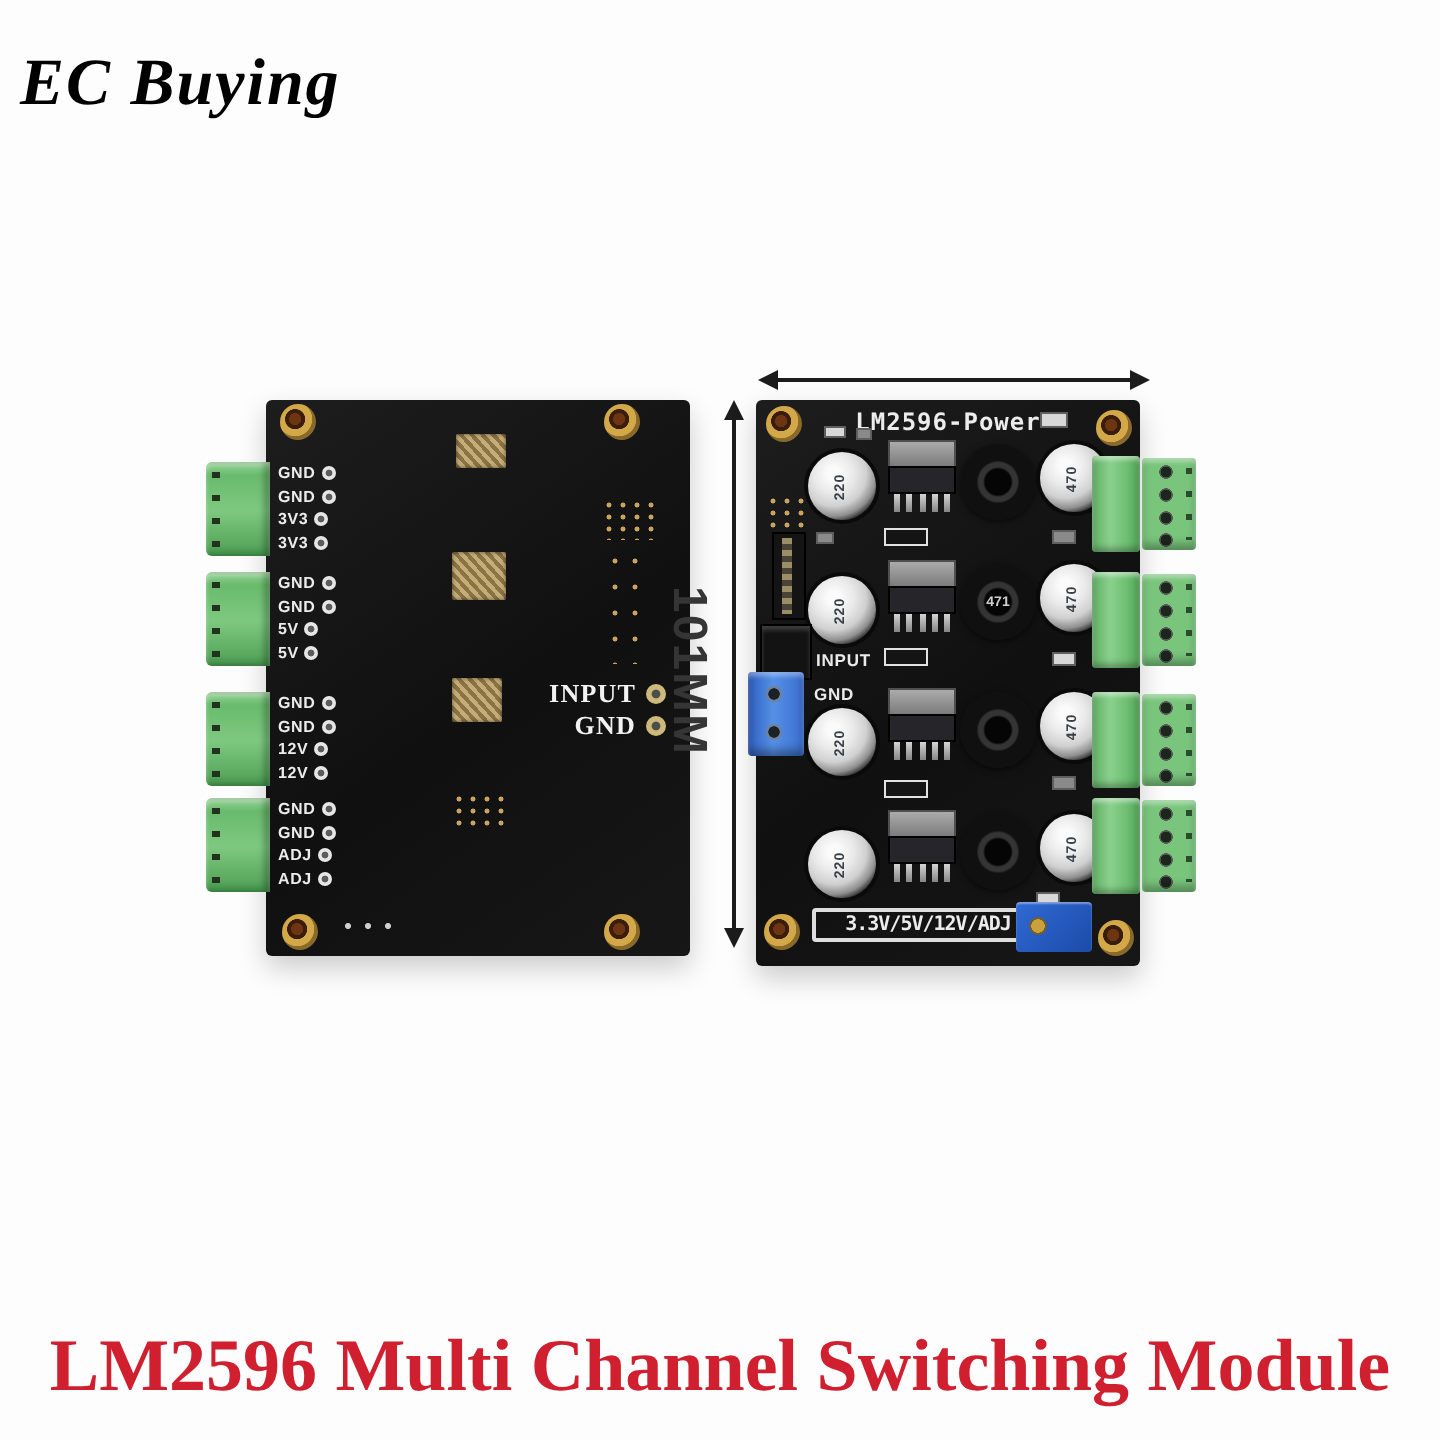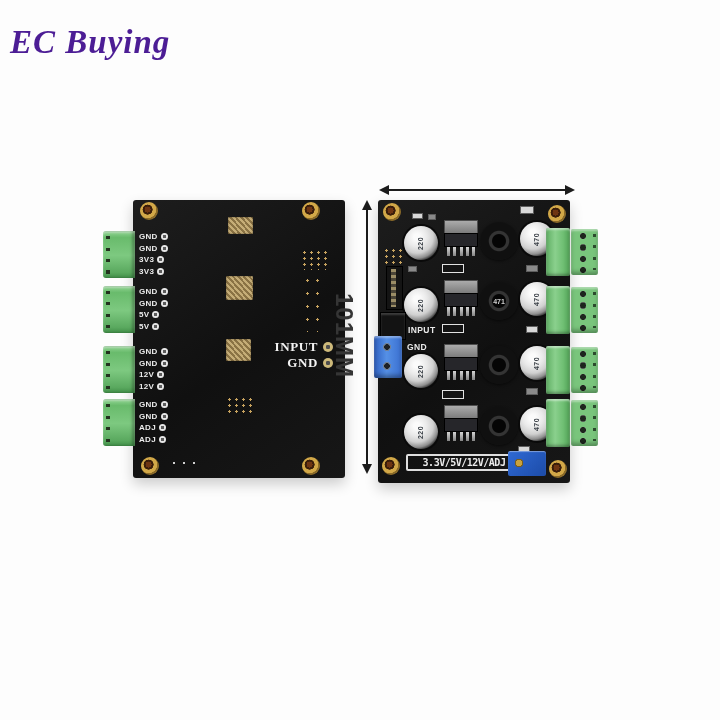--- a/index.html
+++ b/index.html
@@ -1,21 +1,21 @@
 <!DOCTYPE html>
 <html><head>
 <meta charset="utf-8">
 <style>
   html,body{margin:0;padding:0;}
   body{width:720px;height:720px;background:#fdfdfd;overflow:hidden;
        font-family:"Liberation Sans",sans-serif;position:relative;}
   .page{position:absolute;left:0;top:0;width:720px;height:720px;}
 
   
-  .brand-logo{position:absolute;left:10px;top:24px;color:#4c1d95;
+  .brand-logo{position:absolute;left:10px;top:24px;color:#000000;
     font:bold italic 33px "Liberation Serif",serif;letter-spacing:1px;}
   .page-title{position:absolute;left:0;top:662px;width:720px;text-align:center;
     color:#d01f2e;font:bold 37px "Liberation Serif",serif;white-space:nowrap;}
 
   
   .dim-w-label{position:absolute;left:448px;top:154px;color:#353535;
     font:600 26px "Liberation Sans",sans-serif;letter-spacing:1px;}
   .dim-h-label{position:absolute;left:330px;top:293px;color:#353535;
     font:600 24px "Liberation Sans",sans-serif;letter-spacing:1px;
     writing-mode:vertical-rl;}
@@ -239,20 +239,21 @@
       <span class="io-text">GND</span>
       <span class="io-pad"></span>
     </div>
   </div>
 
   <div class="arrow-h"></div>
   <div class="dim-h-label">101MM</div>
   <div class="arrow-v"></div>
 
   <div class="board board-front">
+    <div class="silk-title">LM2596-Power</div>
 
     <div class="hole" style="left:5px;top:3px"></div>
     <div class="hole" style="left:170px;top:5px"></div>
     <div class="hole" style="left:4px;top:257px"></div>
     <div class="hole" style="left:171px;top:260px"></div>
 
     <div class="smd" style="left:34px;top:13px;width:11px;height:6px"></div>
     <div class="smd dark" style="left:50px;top:14px;width:8px;height:6px"></div>
     <div class="smd" style="left:142px;top:6px;width:14px;height:8px"></div>
     <div class="smd dark" style="left:148px;top:65px;width:12px;height:7px"></div>
@@ -363,13 +364,14 @@
     <div class="tb-outer" style="top:87px"></div>
     <div class="tb-inner" style="top:146px"></div>
     <div class="tb-outer" style="top:147px"></div>
     <div class="tb-inner" style="top:199px"></div>
     <div class="tb-outer" style="top:200px"></div>
 
     <div class="voltage-box">3.3V/5V/12V/ADJ</div>
     <div class="trimpot"></div>
   </div>
 
+  <div class="page-title">LM2596 Multi Channel Switching Module</div>
 </div>
 
 </body></html>

